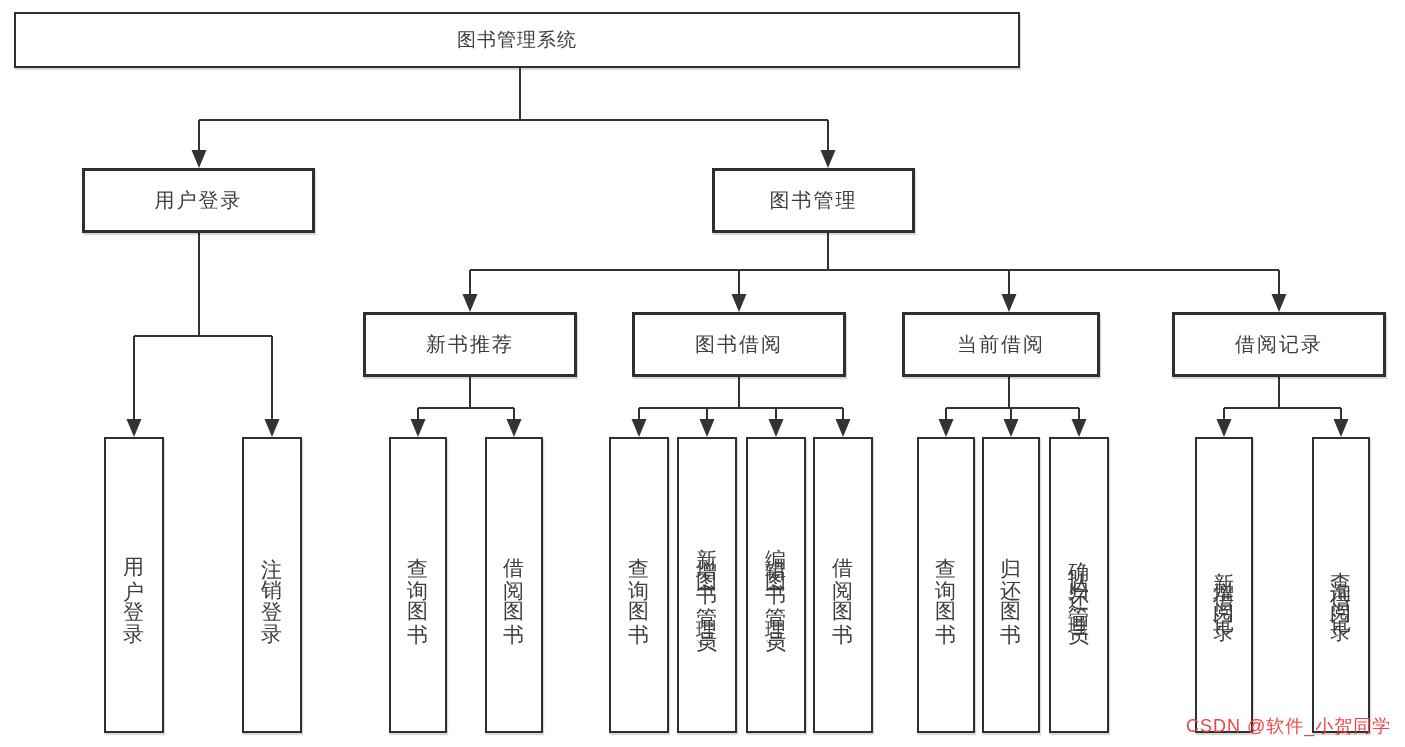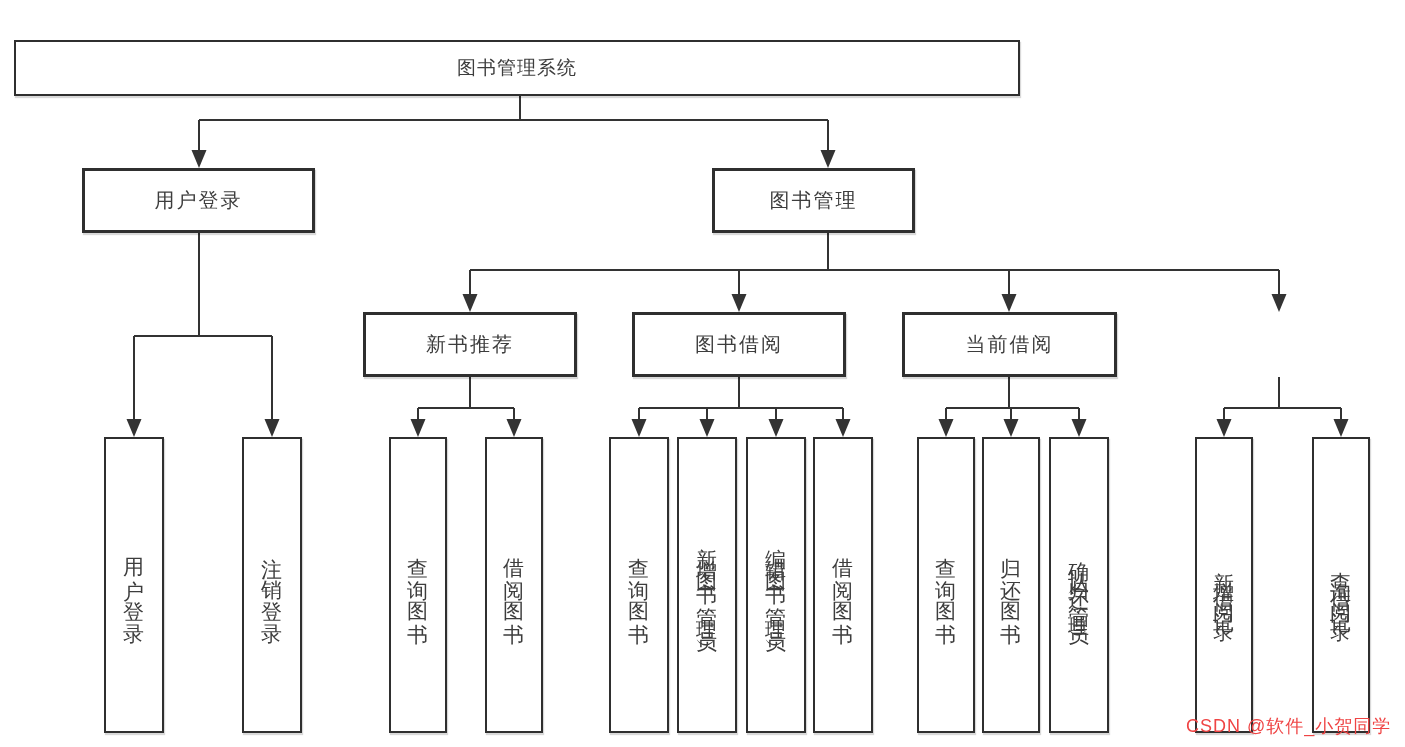--- a/index.html
+++ b/index.html
@@ -8,21 +8,21 @@
     font-family:"Liberation Sans","DejaVu Sans",sans-serif;
   }
   .wires{position:absolute;left:0;top:0;width:1405px;height:747px;}
   .node{
     position:absolute;box-sizing:border-box;background:#ffffff;
     border:3px solid #2f2f2f;display:flex;align-items:center;justify-content:center;
     font-size:20px;letter-spacing:2px;color:#3d3d3d;
     box-shadow:1px 2px 1px rgba(0,0,0,0.15);
     white-space:nowrap;
   }
-  .node--root{border-width:2px;font-size:19px;letter-spacing:1px;margin-top:28px;}
+  .node--root{border-width:2px;font-size:19px;letter-spacing:1px;}
   .leaf{
     position:absolute;box-sizing:border-box;background:#ffffff;
     border:2px solid #2f2f2f;top:437px;height:296px;
     display:flex;align-items:center;justify-content:center;
     writing-mode:vertical-rl;text-orientation:mixed;
     font-size:21px;color:#3d3d3d;line-height:1;
     box-shadow:1px 2px 1px rgba(0,0,0,0.15);
   }
   .ls22{letter-spacing:22px;}
   .ls12{letter-spacing:12px;}
@@ -102,21 +102,22 @@
     </g>
   </svg>
 
   <div class="node node--root" style="left:14px;top:12px;width:1006px;height:56px">图书管理系统</div>
 
   <div class="node" style="left:82px;top:168px;width:233px;height:65px">用户登录</div>
   <div class="node" style="left:712px;top:168px;width:203px;height:65px">图书管理</div>
 
   <div class="node" style="left:632px;top:312px;width:214px;height:65px">图书借阅</div>
   <div class="node" style="left:363px;top:312px;width:214px;height:65px">新书推荐</div>
-  <div class="node" style="left:902px;top:312px;width:215px;height:65px">当前借阅</div>
+  <div class="node" style="left:902px;top:312px;width:198px;height:65px">当前借阅</div>
+  <div class="node" style="left:1172px;top:312px;width:214px;height:65px">借阅记录</div>
 
   <div class="leaf ls22" style="left:104px;width:60px">用户登录</div>
   <div class="leaf ls22" style="left:242px;width:60px">注销登录</div>
 
   <div class="leaf ls22" style="left:389px;width:58px">查询图书</div>
   <div class="leaf ls22" style="left:485px;width:58px">借阅图书</div>
 
   <div class="leaf ls22" style="left:609px;width:60px">查询图书</div>
   <div class="leaf ls12" style="left:677px;width:60px">新增图书（管理员）</div>
   <div class="leaf ls12" style="left:746px;width:60px">编辑图书（管理员）</div>

